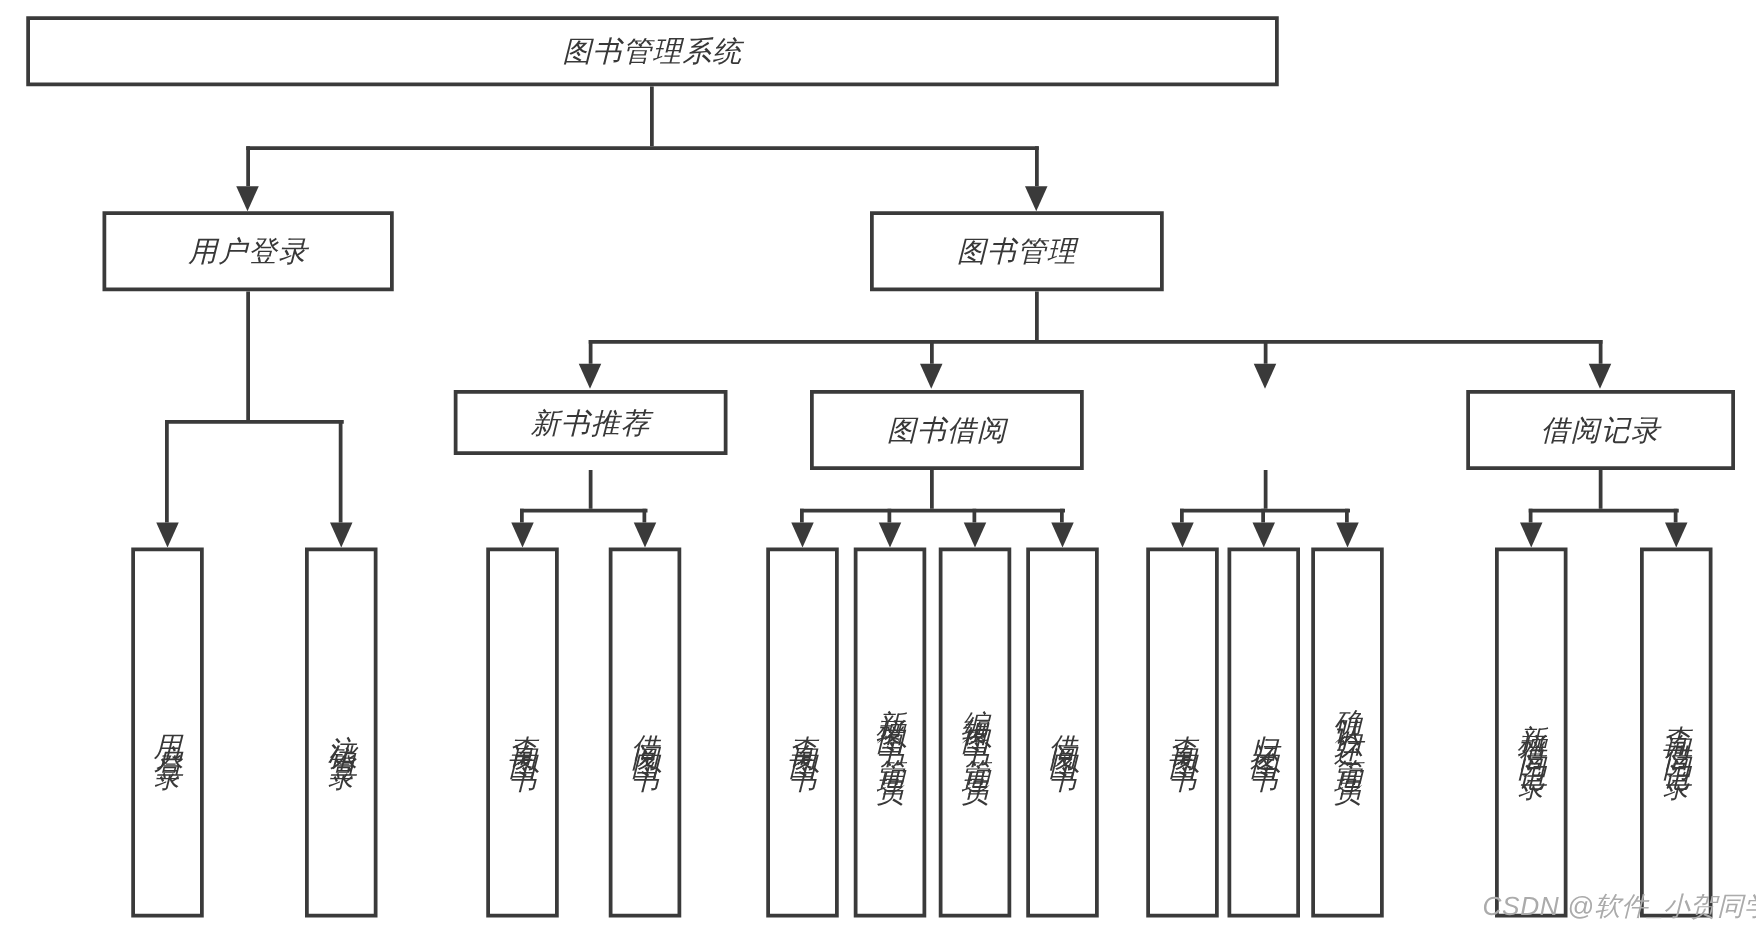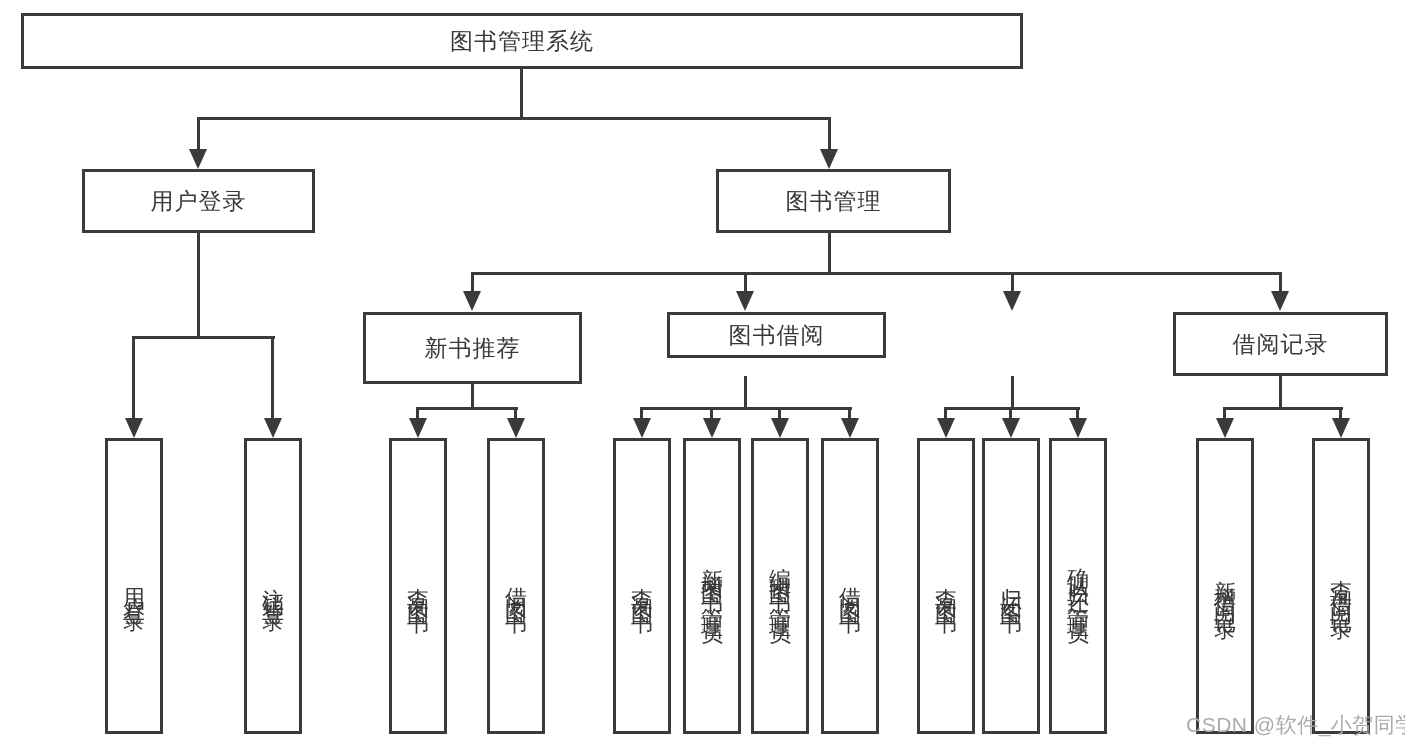--- a/index.html
+++ b/index.html
@@ -9,20 +9,21 @@
     --wm:#ababab;
   }
   html,body{margin:0;padding:0;background:#fff;}
   .canvas{
     position:relative;
     width:1405px;height:747px;
     background:var(--bg);
     overflow:hidden;
     font-family:"Liberation Sans","DejaVu Sans",sans-serif;
     color:var(--text);
+    font-style:italic;
   }
   
   .box{
     position:absolute;
     box-sizing:border-box;
     border:3px solid var(--line);
     background:#fff;
     display:flex;align-items:center;justify-content:center;
     font-size:23px;
     letter-spacing:1px;
@@ -129,28 +130,28 @@
       <div class="carrow" style="left: 1332px; top: 418px;"></div>
     </div>
 
   <div class="box" style="left:21px;top:13px;width:1002px;height:56px">
     <span>图书管理系统</span>
   </div>
 
   <div class="box" style="left:82px;top:169px;width:233px;height:64px">
     <span>用户登录</span>
   </div>
-  <div class="box" style="left:716px;top:169px;width:235px;height:64px">
+  <div class="box" style="left:696px;top:169px;width:235px;height:64px">
     <span>图书管理</span>
   </div>
 
-  <div class="box" style="left:363px;top:312px;width:219px;height:72px">
+  <div class="box" style="left:363px;top:312px;width:219px;height:52px">
     <span>新书推荐</span>
   </div>
-  <div class="box" style="left:667px;top:312px;width:219px;height:46px">
+  <div class="box" style="left:648px;top:312px;width:219px;height:64px">
     <span>图书借阅</span>
   </div>
   <div class="box" style="left:1173px;top:312px;width:215px;height:64px">
     <span>借阅记录</span>
   </div>
 
   <div class="leaf" style="left:105px;top:438px;width:58px;height:296px">
     <span>用户登录</span>
   </div>
   <div class="leaf" style="left:244px;top:438px;width:58px;height:296px">

